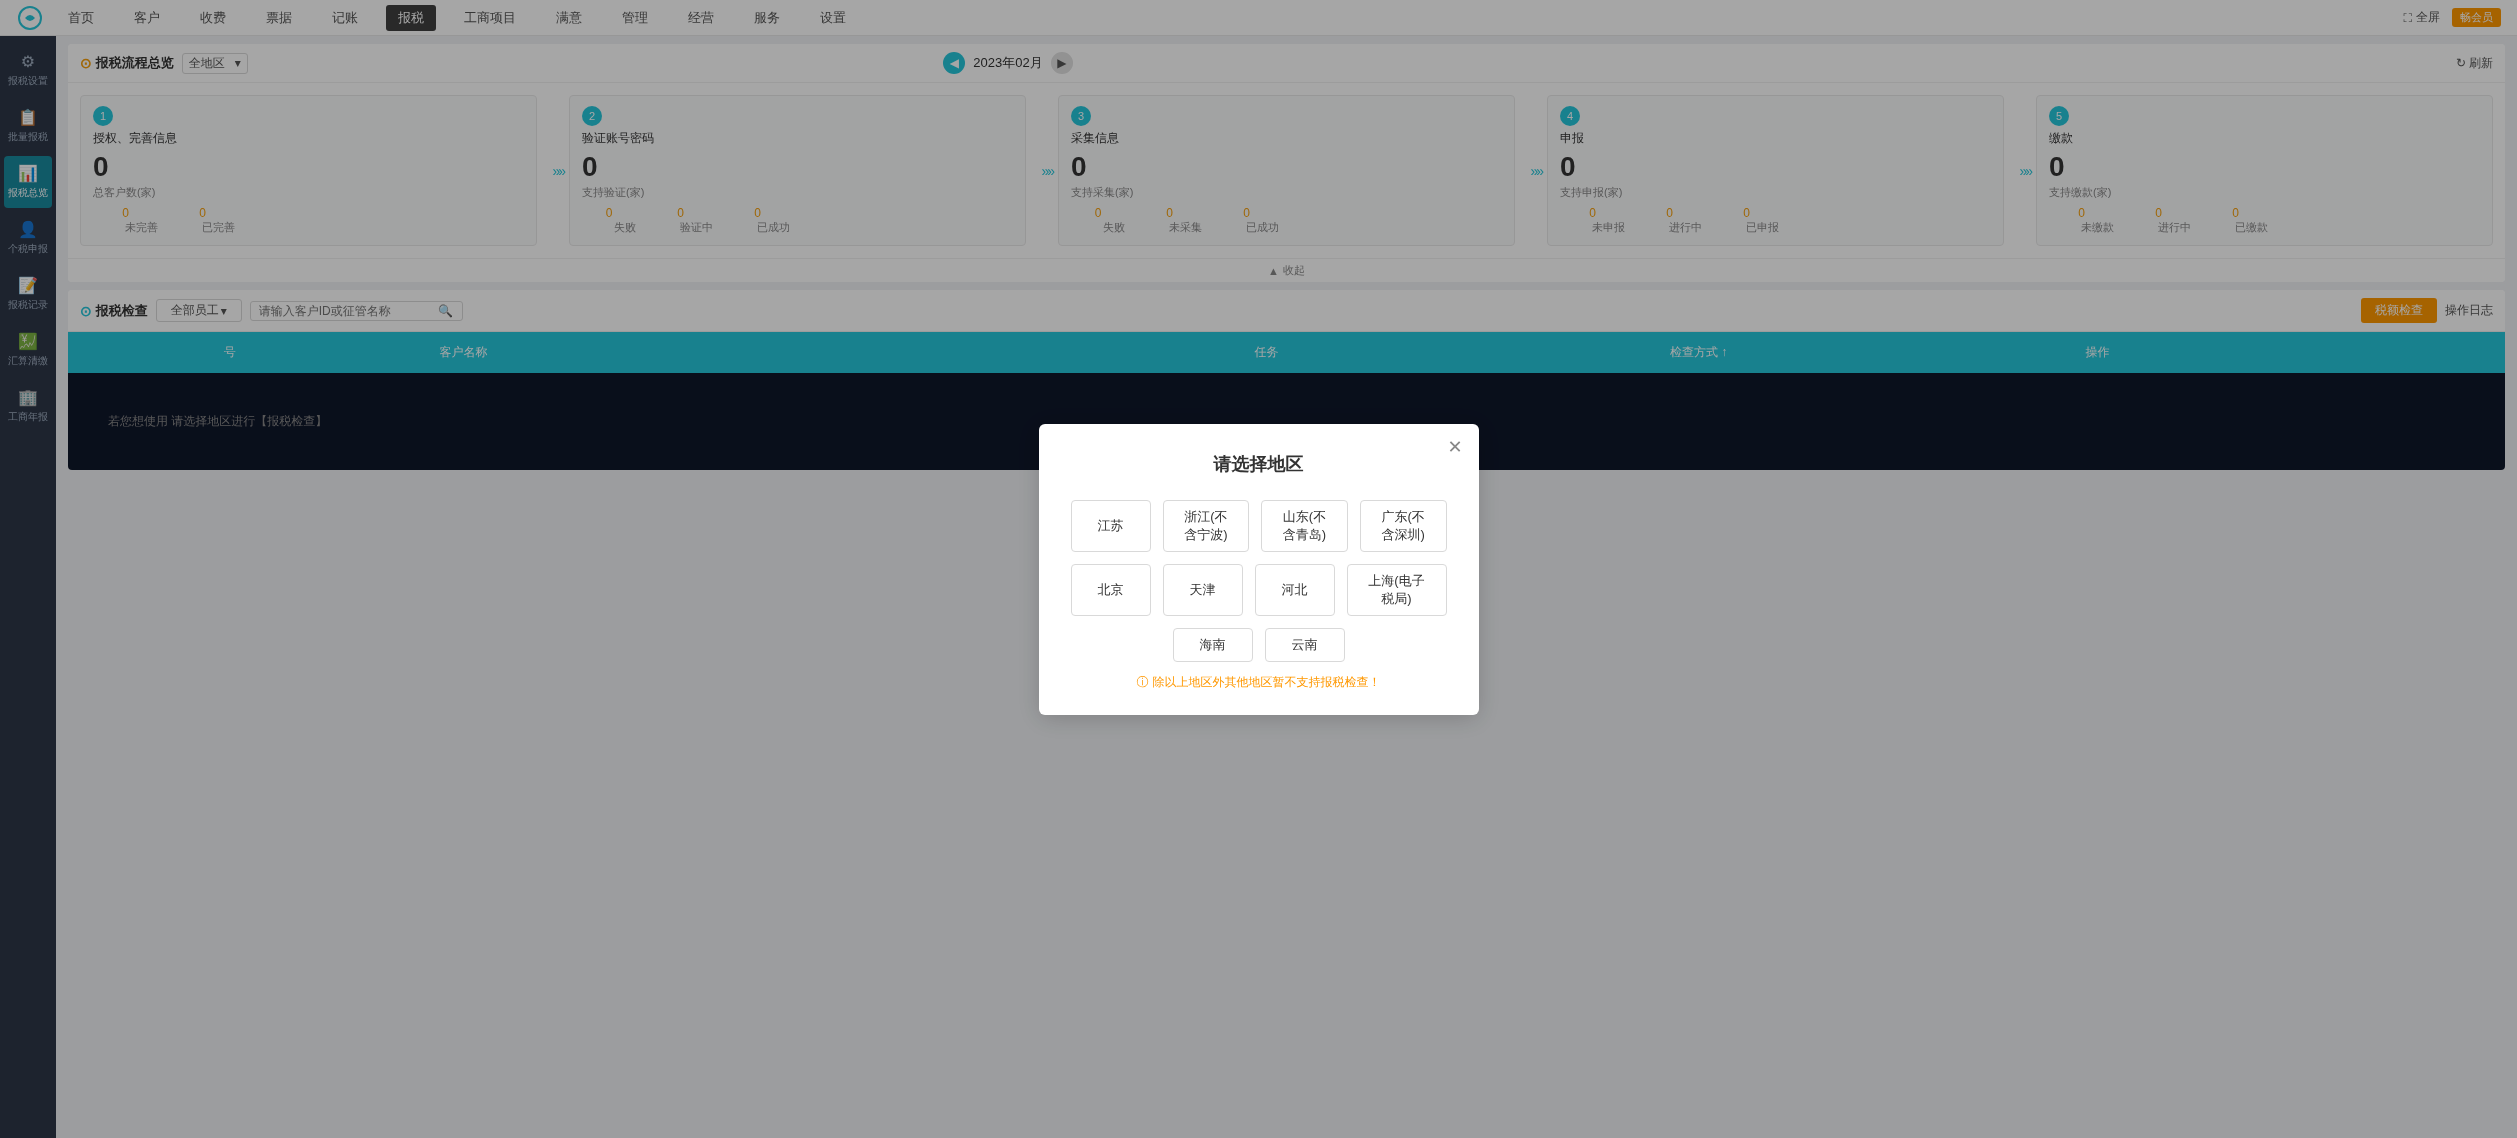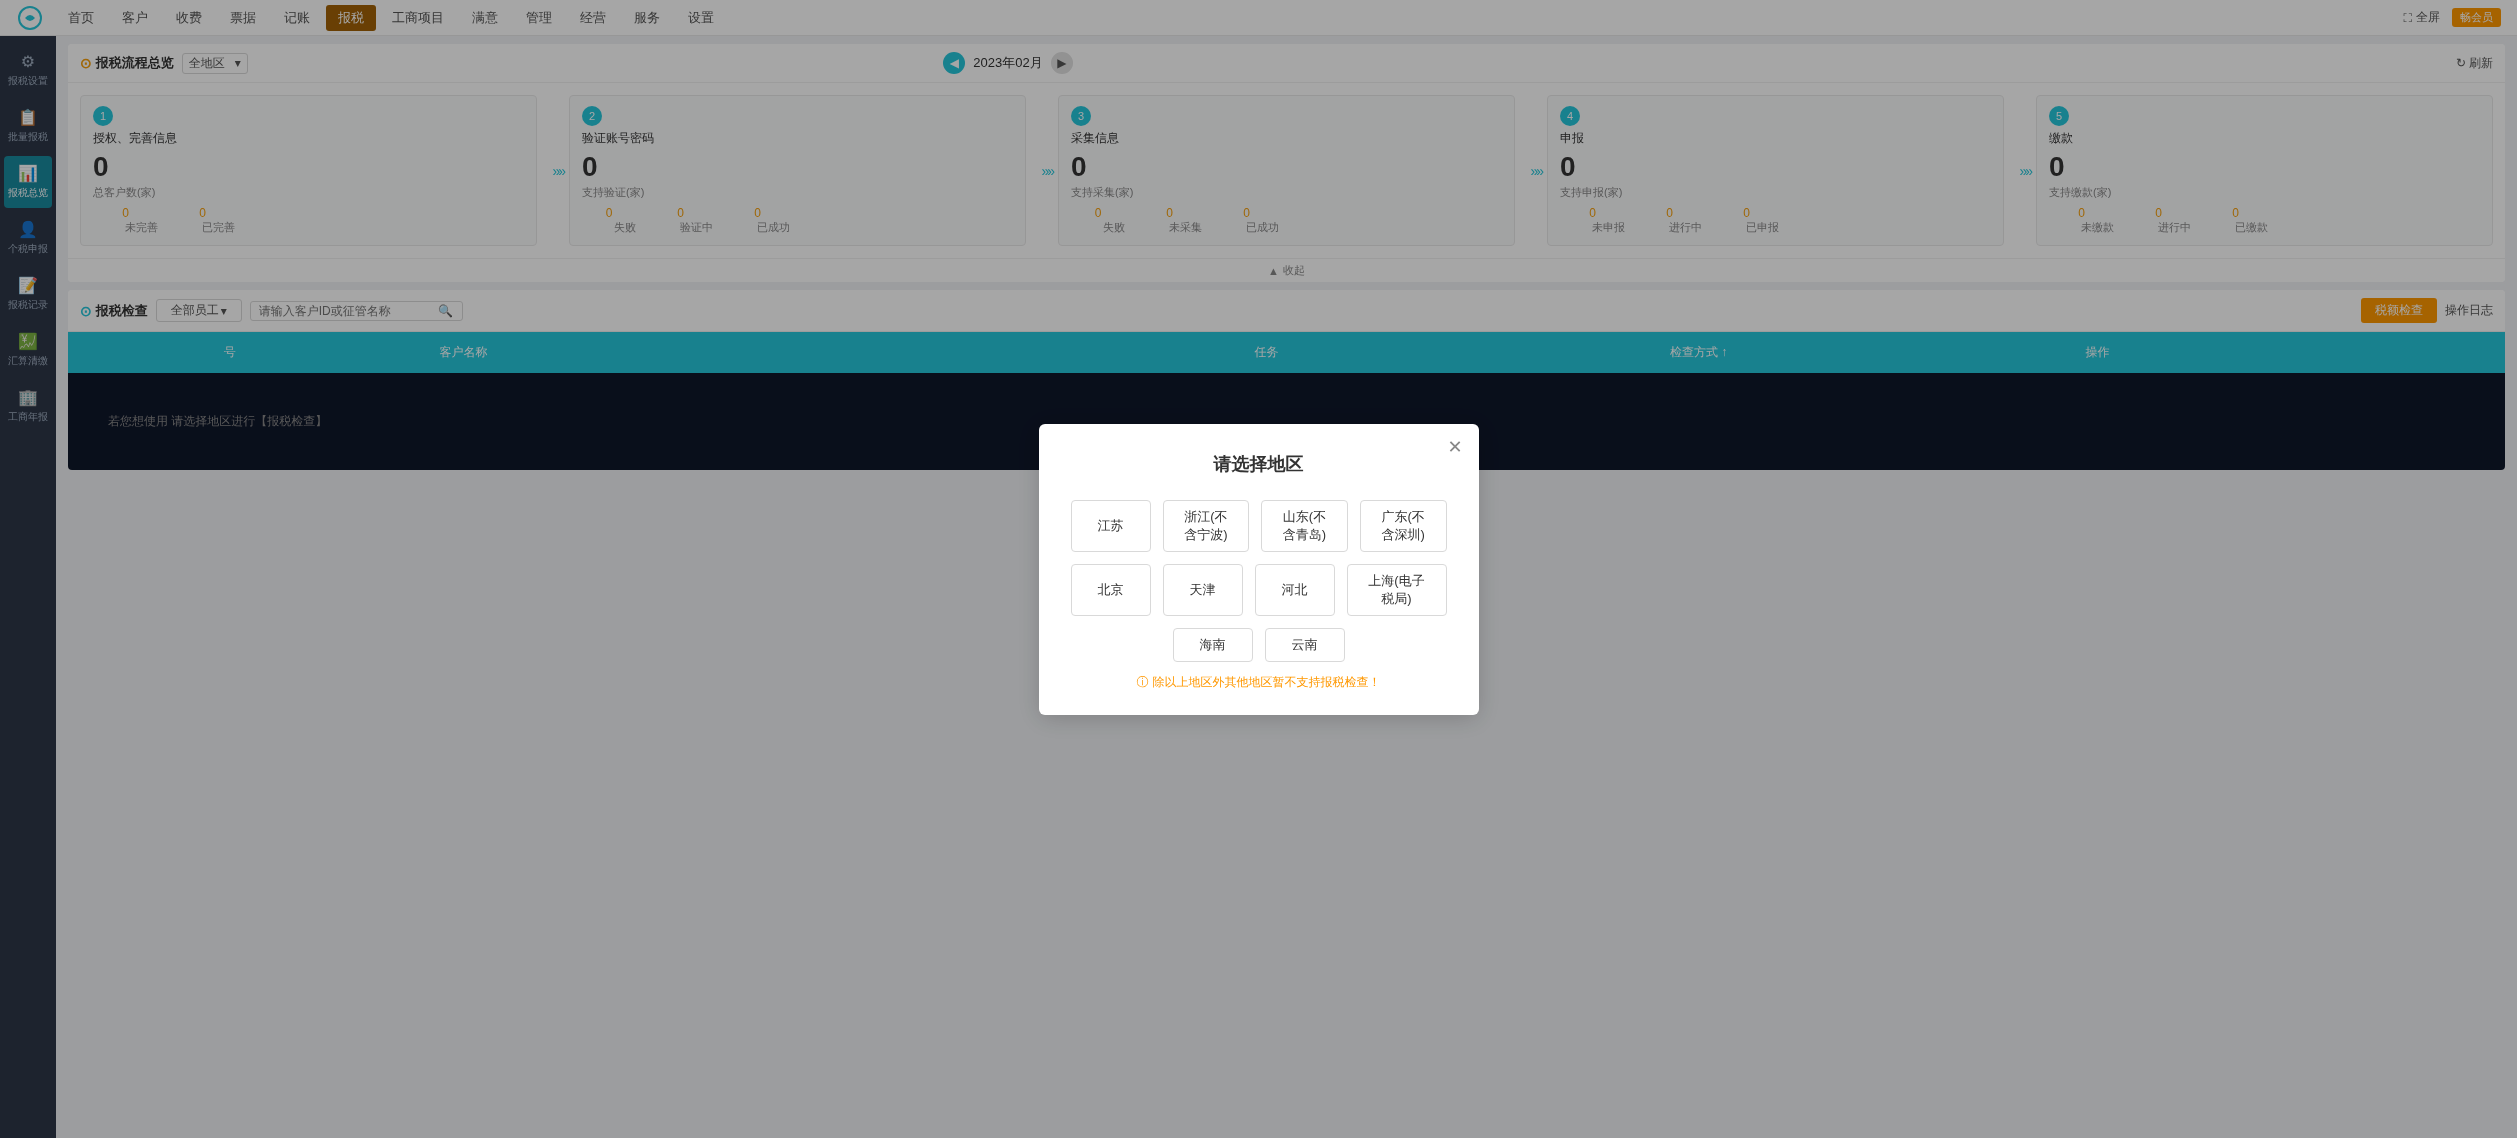--- a/index.html
+++ b/index.html
@@ -16,30 +16,30 @@
       position: relative;
       z-index: 10;
     }
     .top-nav-logo {
       width: 28px;
       height: 28px;
       margin-right: 12px;
       display: flex; align-items: center; justify-content: center;
     }
     .top-nav-logo svg { width: 24px; height: 24px; }
-    .top-nav-items { display: flex; gap: 4px; flex: 1; }
+    .top-nav-items { display: flex; gap: 16px; flex: 1; }
     .top-nav-item {
       padding: 4px 12px;
       border-radius: 3px;
       cursor: pointer;
       font-size: 13px;
       color: #555;
       white-space: nowrap;
     }
-    .top-nav-item.active { background: #a16207; color: #fff; border-radius: 3px; }
+    .top-nav-item.active { background: #404040; color: #fff; border-radius: 3px; }
     .top-nav-right { display: flex; align-items: center; gap: 12px; font-size: 12px; color: #555; margin-left: auto; }
     .top-nav-right-btn {
       display: flex; align-items: center; gap: 4px;
       cursor: pointer; color: #555; font-size: 12px;
     }
     .vip-btn { background: #ff9800; color: #fff; padding: 2px 8px; border-radius: 3px; font-size: 11px; cursor: pointer; }
 
     
     .layout { display: flex; height: calc(100vh - 36px); overflow: hidden; }
 

